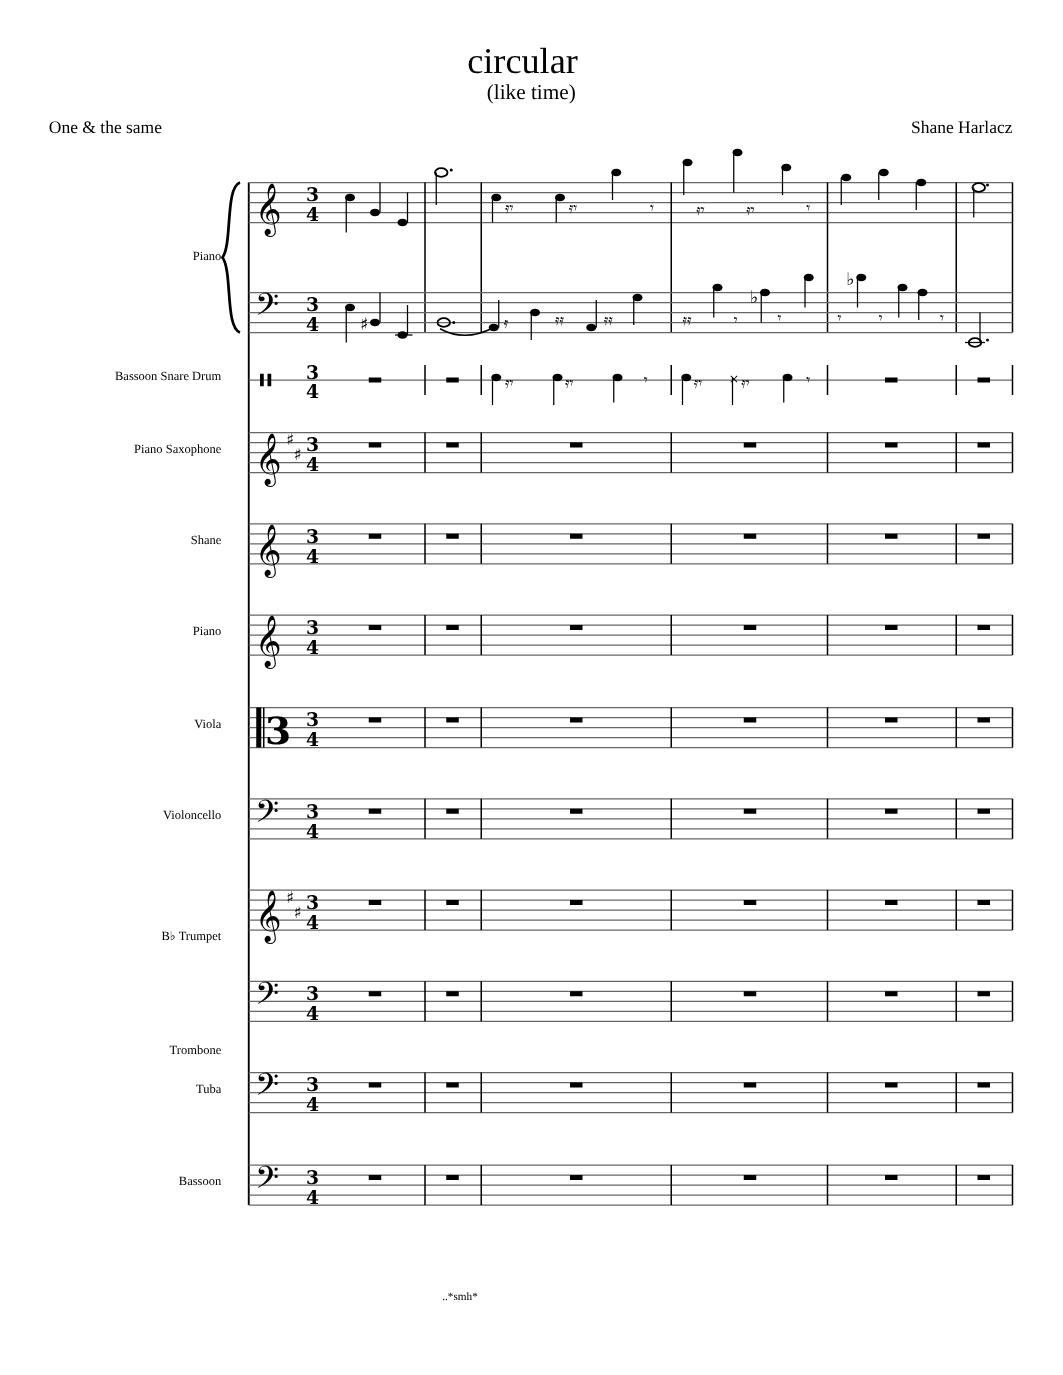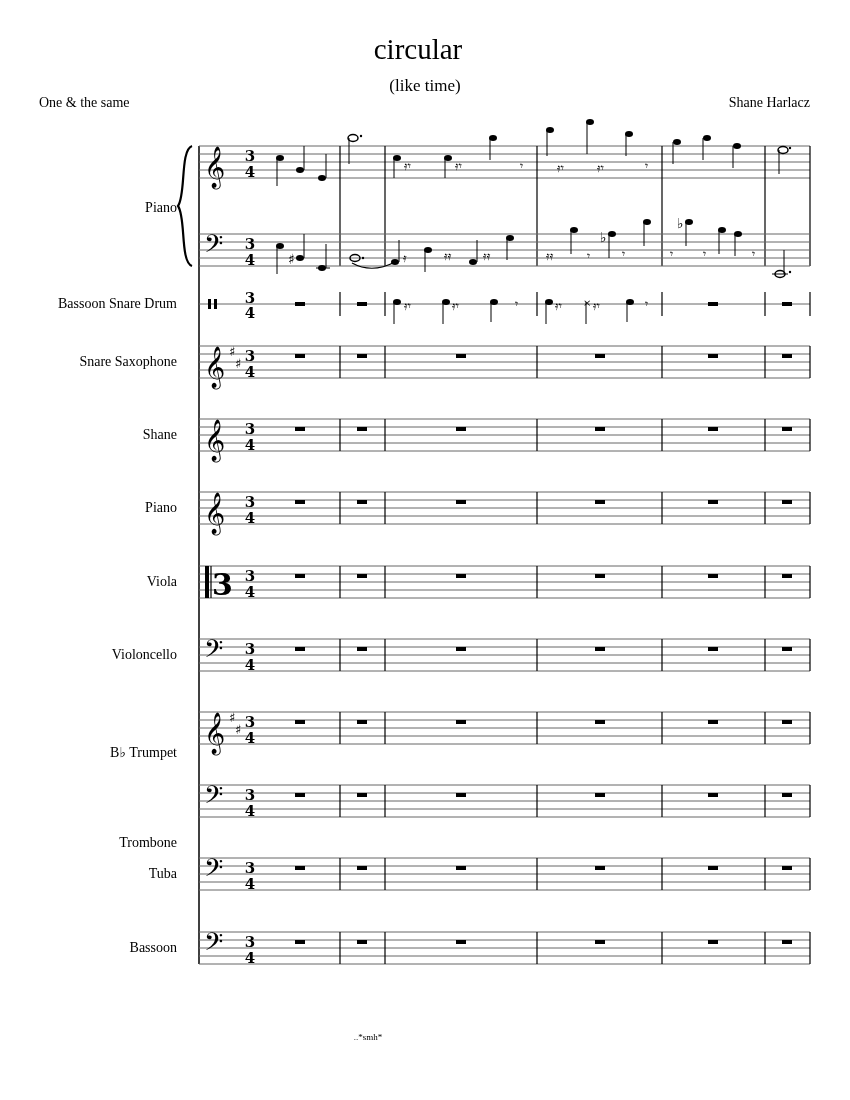--- a/index.html
+++ b/index.html
@@ -1,36 +1,36 @@
 <!DOCTYPE html>
 <html><head>
 <meta charset="utf-8">
 <style>
   html, body { margin:0; padding:0; background:#ffffff; }
   body { width:850px; height:1100px; position:relative; overflow:hidden;
          font-family:"Liberation Serif", "DejaVu Serif", serif; color:#000; }
   .title { position:absolute; top:33px; left:0; width:836px; text-align:center; font-size:29px; }
-  .subtitle { position:absolute; top:76px; left:0; width:850px; text-align:center; font-size:17px; }
+  .subtitle { position:absolute; top:64px; left:0; width:850px; text-align:center; font-size:17px; }
   .dedication { position:absolute; top:95px; left:39px; font-size:14px; }
   .composer { position:absolute; top:95px; right:40px; font-size:14px; }
   .footer { position:absolute; top:1032px; left:0; width:736px; text-align:center; font-size:9px; }
-  .inst-label { position:absolute; right:673px; font-size:14px; white-space:nowrap; text-align:right; }
+  .inst-label { position:absolute; right:673px; font-size:10px; white-space:nowrap; text-align:right; }
   svg.score { position:absolute; left:0; top:0; }
 </style>
 </head>
 <body>
 
 <div class="title">circular</div>
 <div class="subtitle">(like time)</div>
 <div class="dedication">One &amp; the same</div>
 <div class="composer">Shane Harlacz</div>
 
 <div class="inst-label" style="top:200px;">Piano</div>
 <div class="inst-label" style="top:296px;">Bassoon Snare Drum</div>
-<div class="inst-label" style="top:354px;">Snare Saxophone</div>
+<div class="inst-label" style="top:354px;">Piano Saxophone</div>
 <div class="inst-label" style="top:427px;">Shane</div>
 <div class="inst-label" style="top:500px;">Piano</div>
 <div class="inst-label" style="top:574px;">Viola</div>
 <div class="inst-label" style="top:647px;">Violoncello</div>
 <div class="inst-label" style="top:720px;margin-top:24px;">B♭ Trumpet</div>
 <div class="inst-label" style="top:793px;margin-top:42px;">Trombone</div>
 <div class="inst-label" style="top:866px;">Tuba</div>
 <div class="inst-label" style="top:940px;">Bassoon</div>
 
 <svg class="score" width="850" height="1100" viewBox="0 0 850 1100" font-family="DejaVu Serif, serif">

